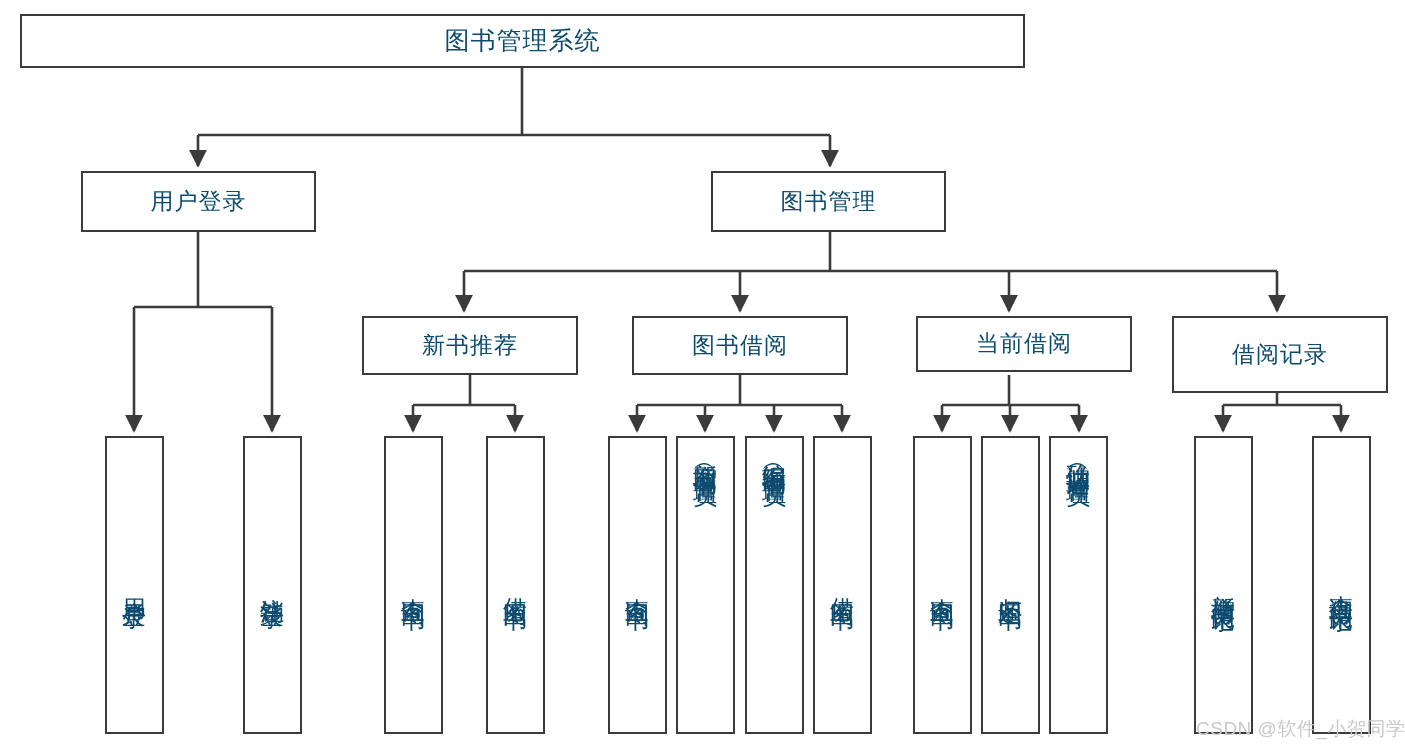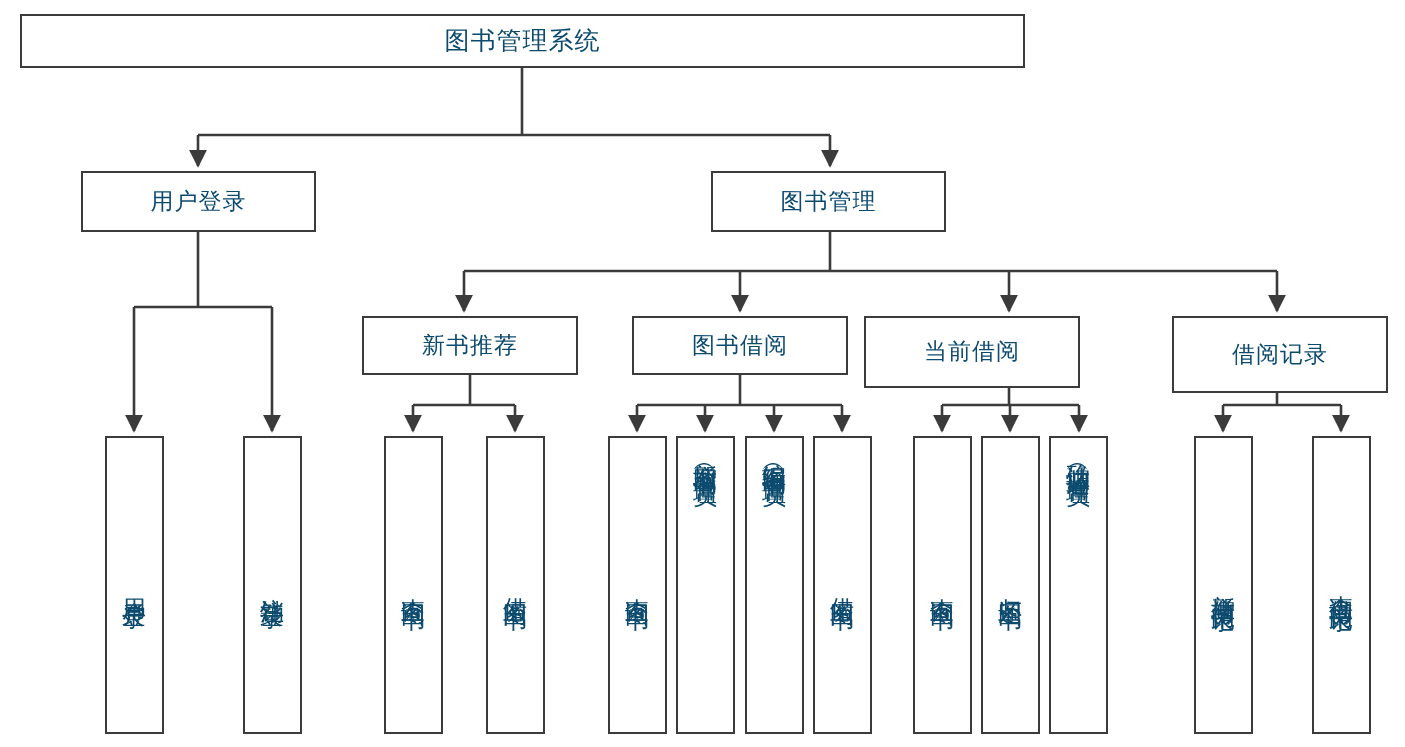--- a/index.html
+++ b/index.html
@@ -143,21 +143,21 @@
   </div>
 
   <div class="node horizontal" style="left:632px; top:316px; width:216px; height:59px;">
     <span class="node-label">图书借阅</span>
   </div>
 
   <div class="node horizontal" style="left:362px; top:316px; width:216px; height:59px;">
     <span class="node-label">新书推荐</span>
   </div>
 
-  <div class="node horizontal" style="left:864px; top:316px; width:216px; height:72px;">
+  <div class="node horizontal" style="left:916px; top:316px; width:216px; height:56px;">
     <span class="node-label">当前借阅</span>
   </div>
 
   <div class="node horizontal" style="left:1172px; top:316px; width:216px; height:77px;">
     <span class="node-label">借阅记录</span>
   </div>
 
   <div class="node vertical centered" style="left:105px; top:436px; width:59px; height:298px;">
     <span class="node-label">用户登录</span>
   </div>
@@ -203,14 +203,15 @@
   </div>
 
   <div class="node vertical centered" style="left:1194px; top:436px; width:59px; height:298px;">
     <span class="node-label">新增借阅记录</span>
   </div>
 
   <div class="node vertical centered" style="left:1312px; top:436px; width:59px; height:298px;">
     <span class="node-label">查询借阅记录</span>
   </div>
 
+  <div class="watermark" style="left:1196px; top:716px;">CSDN @软件_小贺同学</div>
 
 </div>
 
 </body></html>

